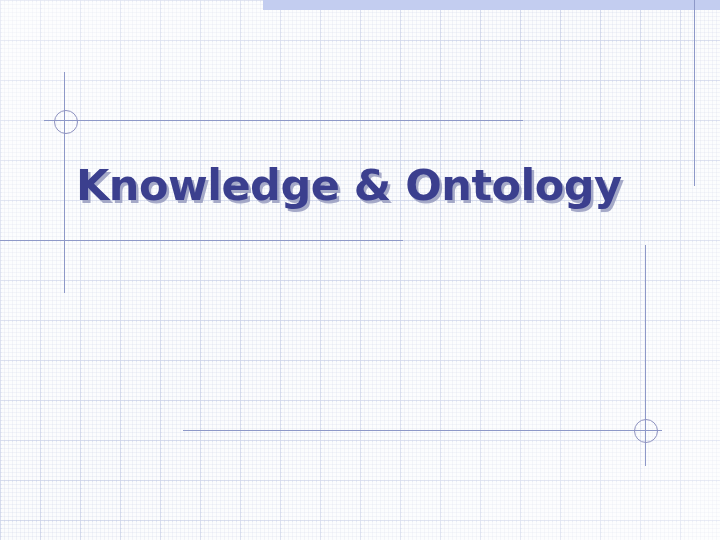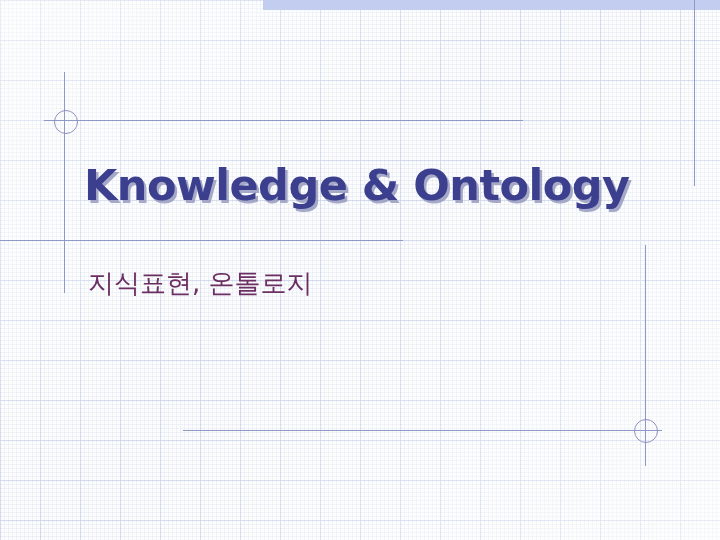--- a/index.html
+++ b/index.html
@@ -98,21 +98,21 @@
   .ring {
     position: absolute;
     border: 1.3px solid #8e92c0;
     border-radius: 50%;
     background: transparent;
   }
 
   
   .title {
     position: absolute;
-    left: 84px;
+    left: 76px;
     top: 160px;
     font-family: "DejaVu Sans", sans-serif;
     font-size: 43px;
     font-weight: bold;
     letter-spacing: -0.5px;
     color: #3b3f8e;
     text-shadow: 2.5px 2.5px 0.5px rgba(150,155,190,0.85);
     white-space: nowrap;
   }
   .subtitle {
@@ -148,15 +148,14 @@
 
   <div class="rule rule-v" style="left:645px; top:245px; height:221px;"></div>
 
   <div class="rule rule-h" style="left:183px; top:430px; width:479px;"></div>
 
   <div class="ring" style="left:54px; top:110px; width:22px; height:22px;"></div>
   <div class="ring" style="left:634px; top:419px; width:22px; height:22px;"></div>
 
   <div class="title">Knowledge &amp; Ontology</div>
 
-  <div class="subtitle">지식표현, 온톨로지</div>
 
 </div>
 
 </body></html>

